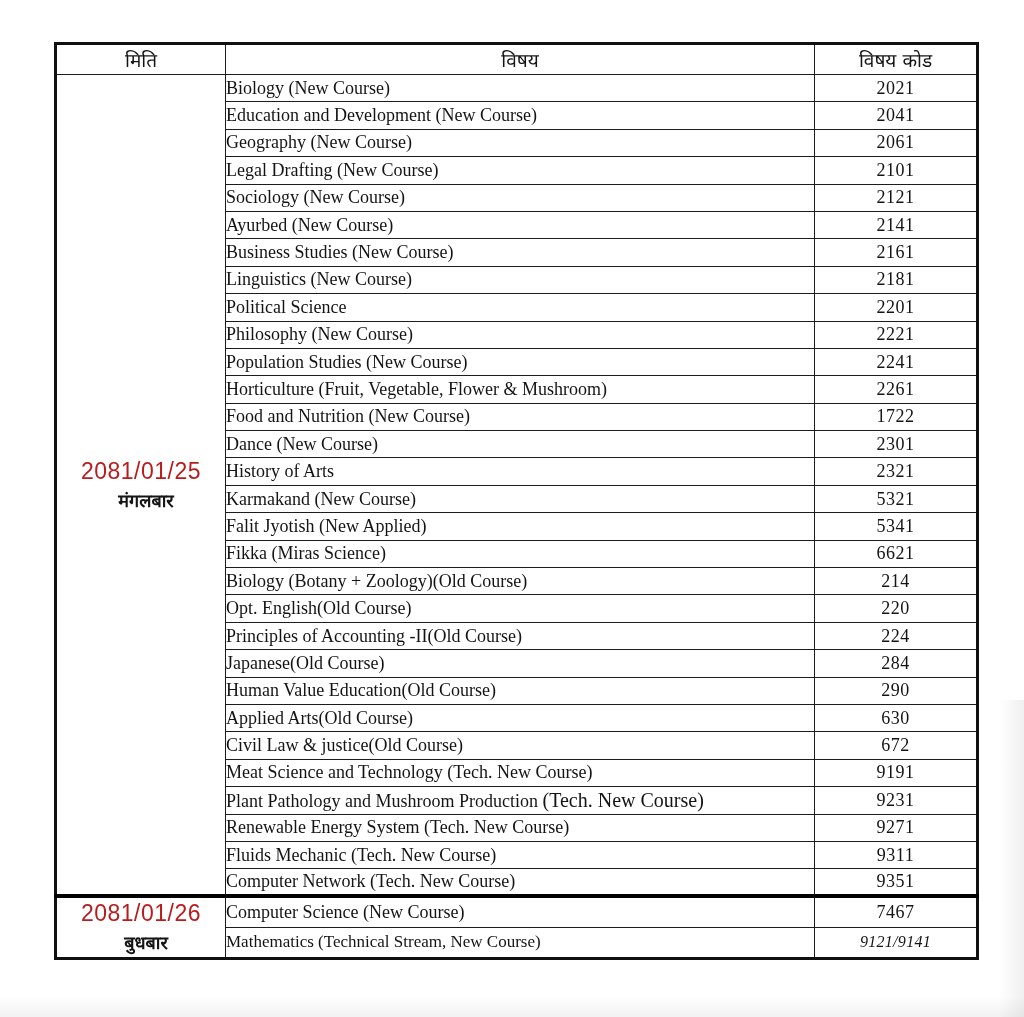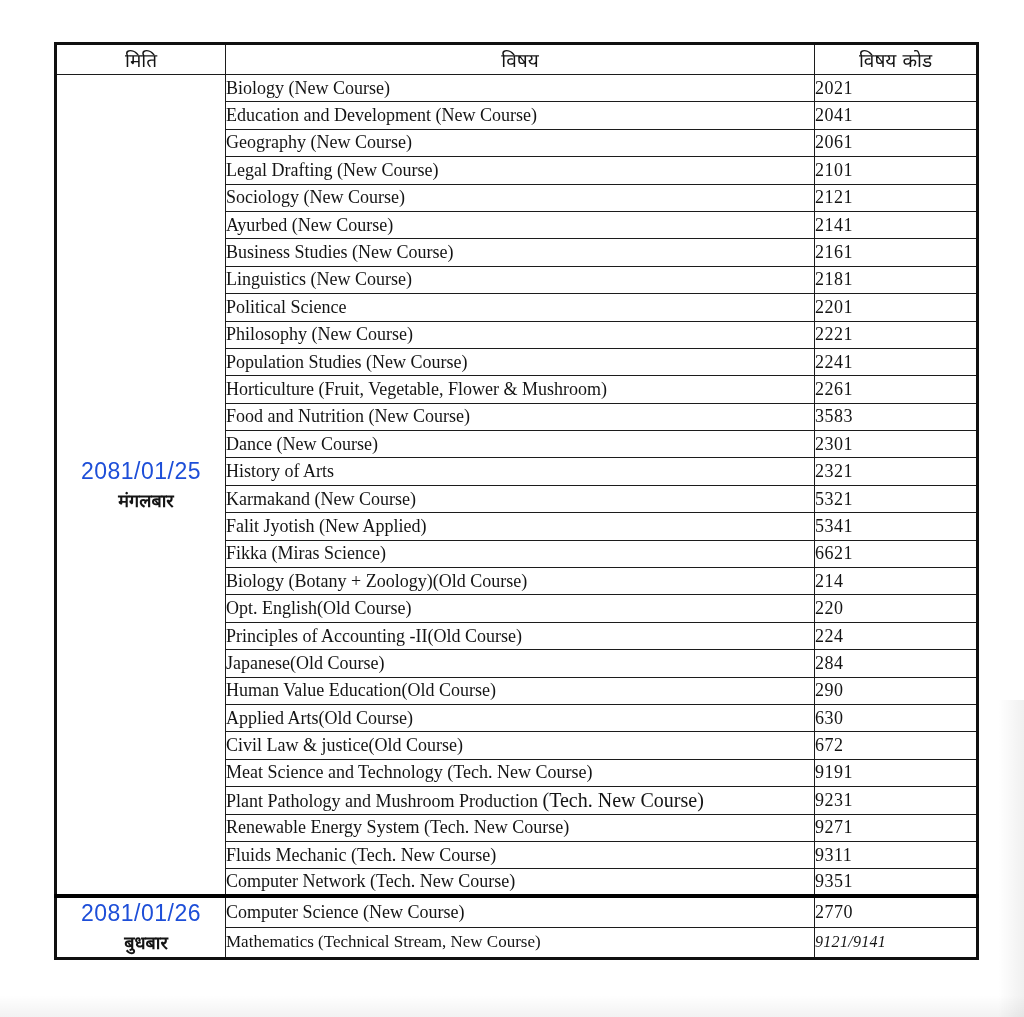--- a/index.html
+++ b/index.html
@@ -62,34 +62,35 @@
   tbody.g1 tr { height: 31px; }
   tbody.g1 tr:first-child td { border-top: 4px solid #000; }
 
   td.subject-cell {
     padding: 0 8px 0 16px;
     font-size: 18px;
     white-space: nowrap;
     vertical-align: middle;
   }
   td.code-cell {
+    text-align: center;
     vertical-align: middle;
     font-size: 18px;
     letter-spacing: 0.5px;
   }
   td.date-cell {
     text-align: center;
     vertical-align: middle;
     font-family: "Liberation Sans", sans-serif;
     border-right: 2px solid #1c1c1c;
   }
   .date-value {
     font-size: 23px;
     letter-spacing: 0.5px;
-    color: #1d4ed8;
+    color: #b91c1c;
   }
   .day-value {
     font-size: 18px;
     font-weight: bold;
     margin-top: 3px;
     font-family: "DejaVu Sans", "Liberation Sans", sans-serif;
     margin-left: 10px;
   }
   .subject-note { font-size: 20px; }
   tr.compact td.subject-cell { font-size: 17px; }
@@ -161,21 +162,21 @@
           <tr>
             <td class="subject-cell"><span>Population Studies (New Course)</span></td>
             <td class="code-cell">2241</td>
           </tr>
           <tr>
             <td class="subject-cell"><span>Horticulture (Fruit, Vegetable, Flower &amp; Mushroom)</span></td>
             <td class="code-cell">2261</td>
           </tr>
           <tr>
             <td class="subject-cell"><span>Food and Nutrition (New Course)</span></td>
-            <td class="code-cell">3583</td>
+            <td class="code-cell">1722</td>
           </tr>
           <tr>
             <td class="subject-cell"><span>Dance (New Course)</span></td>
             <td class="code-cell">2301</td>
           </tr>
           <tr>
             <td class="subject-cell"><span>History of Arts</span></td>
             <td class="code-cell">2321</td>
           </tr>
           <tr>
@@ -239,21 +240,21 @@
             <td class="code-cell">9351</td>
           </tr>
         </tbody>
         <tbody class="group g1">
           <tr>
             <td class="date-cell" rowspan="2">
               <div class="date-value">2081/01/26</div>
               <div class="day-value">बुधबार</div>
             </td>
             <td class="subject-cell"><span>Computer Science (New Course)</span></td>
-            <td class="code-cell">2770</td>
+            <td class="code-cell">7467</td>
           </tr>
           <tr class="compact">
             <td class="subject-cell"><span>Mathematics (Technical Stream, New Course)</span></td>
             <td class="code-cell">9121/9141</td>
           </tr>
         </tbody>
       </table>
   </div>
   <div class="edge-shade-right"></div>
   <div class="edge-shade-bottom"></div>

